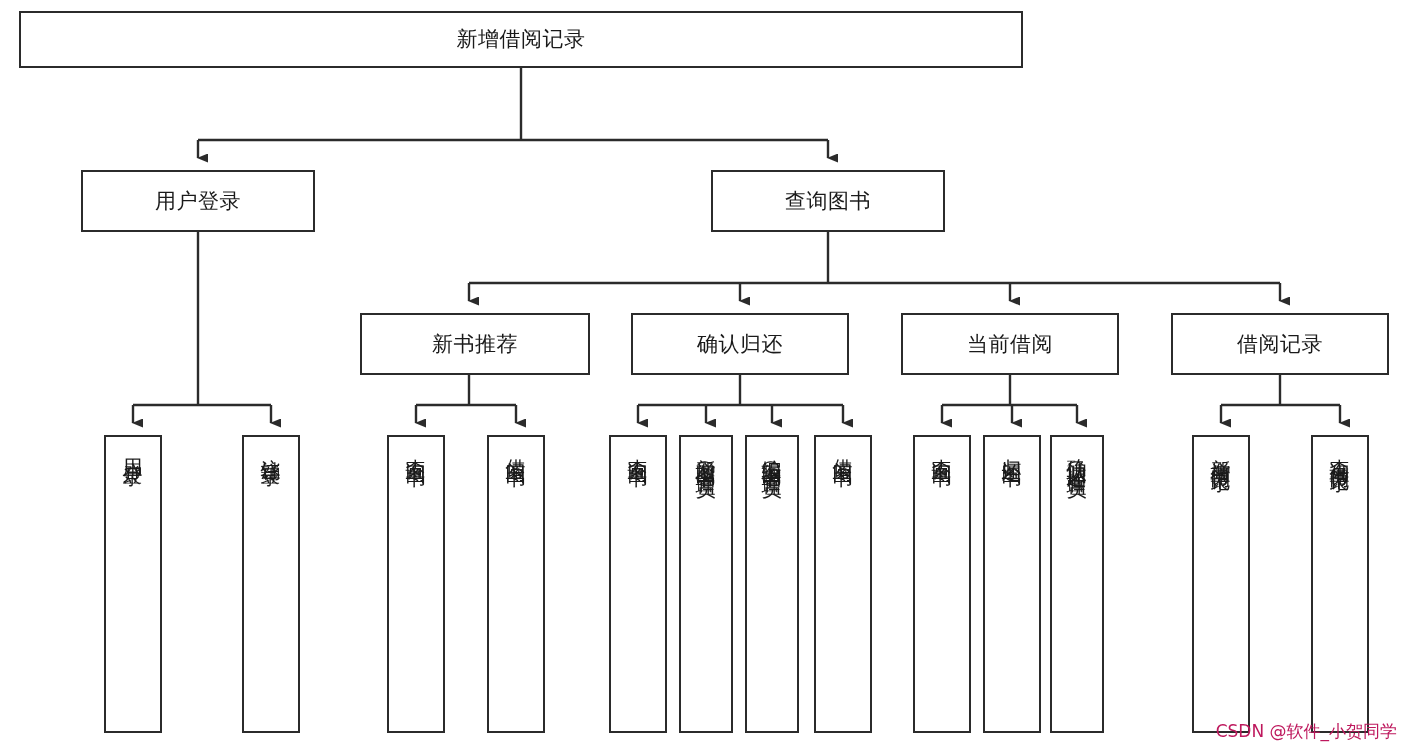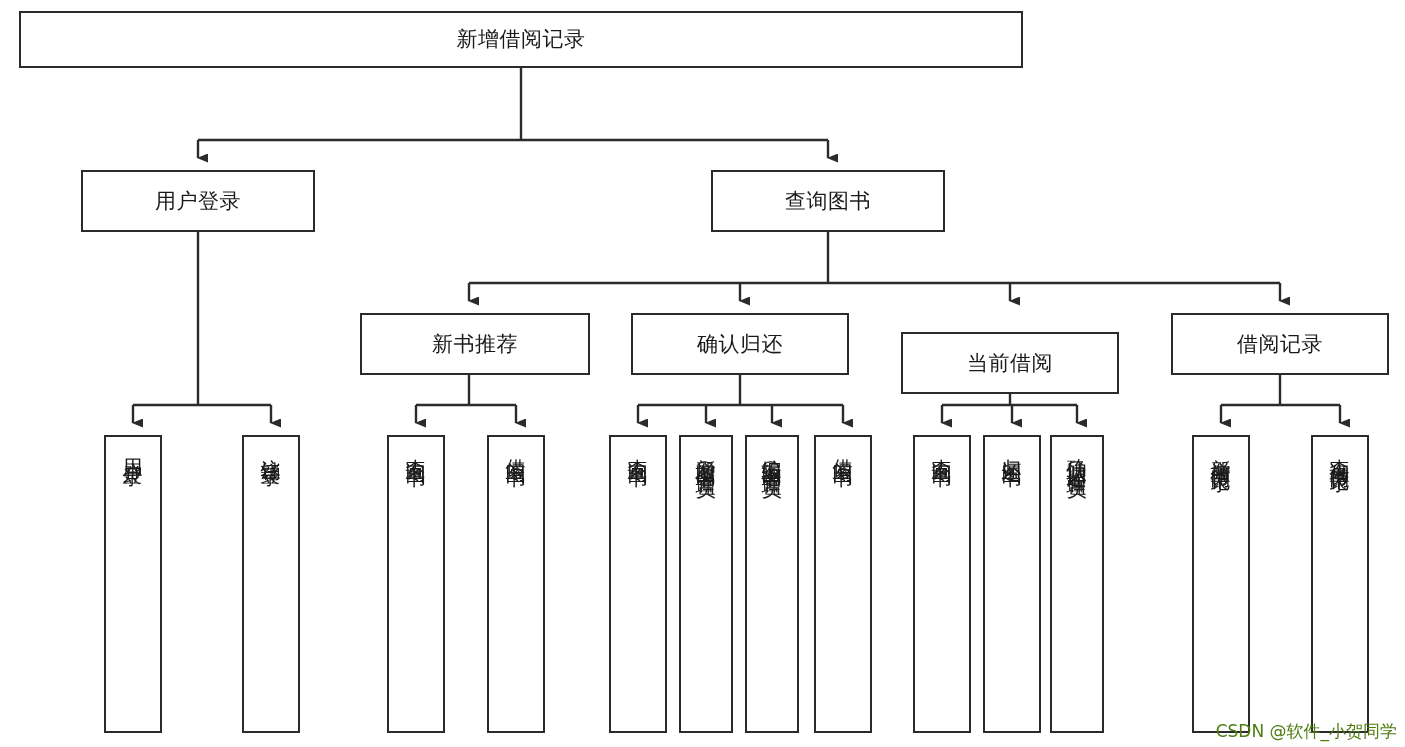--- a/index.html
+++ b/index.html
@@ -55,21 +55,21 @@
     writing-mode: vertical-rl;
     text-orientation: upright;
     font-size: 20px;
     letter-spacing: 3px;
     line-height: 1;
   }
   #watermark {
     position: absolute;
     right: 8px;
     bottom: 4px;
-    color: #4d7c0f;
+    color: #be185d;
     font-size: 17px;
     white-space: nowrap;
     z-index: 5;
   }
 </style>
 </head>
 <body>
 
 <div id="diagram-root">
 
@@ -125,21 +125,21 @@
       </div>
       <div class="node horizontal" style="left: 711px; top: 170px; width: 234px; height: 62px;">
         <span class="node-label">查询图书</span>
       </div>
       <div class="node horizontal" style="left: 360px; top: 313px; width: 230px; height: 62px;">
         <span class="node-label">新书推荐</span>
       </div>
       <div class="node horizontal" style="left: 631px; top: 313px; width: 218px; height: 62px;">
         <span class="node-label">确认归还</span>
       </div>
-      <div class="node horizontal" style="left: 901px; top: 313px; width: 218px; height: 62px; margin-top: 19px;">
+      <div class="node horizontal" style="left: 901px; top: 313px; width: 218px; height: 62px;">
         <span class="node-label">当前借阅</span>
       </div>
       <div class="node horizontal" style="left: 1171px; top: 313px; width: 218px; height: 62px; justify-content: center;">
         <span class="node-label">借阅记录</span>
       </div>
       <div class="node vertical" style="left: 104px; top: 435px; width: 58px; height: 298px;">
         <span class="node-label">用户登录</span>
       </div>
       <div class="node vertical" style="left: 242px; top: 435px; width: 58px; height: 298px;">
         <span class="node-label">注销登录</span>

